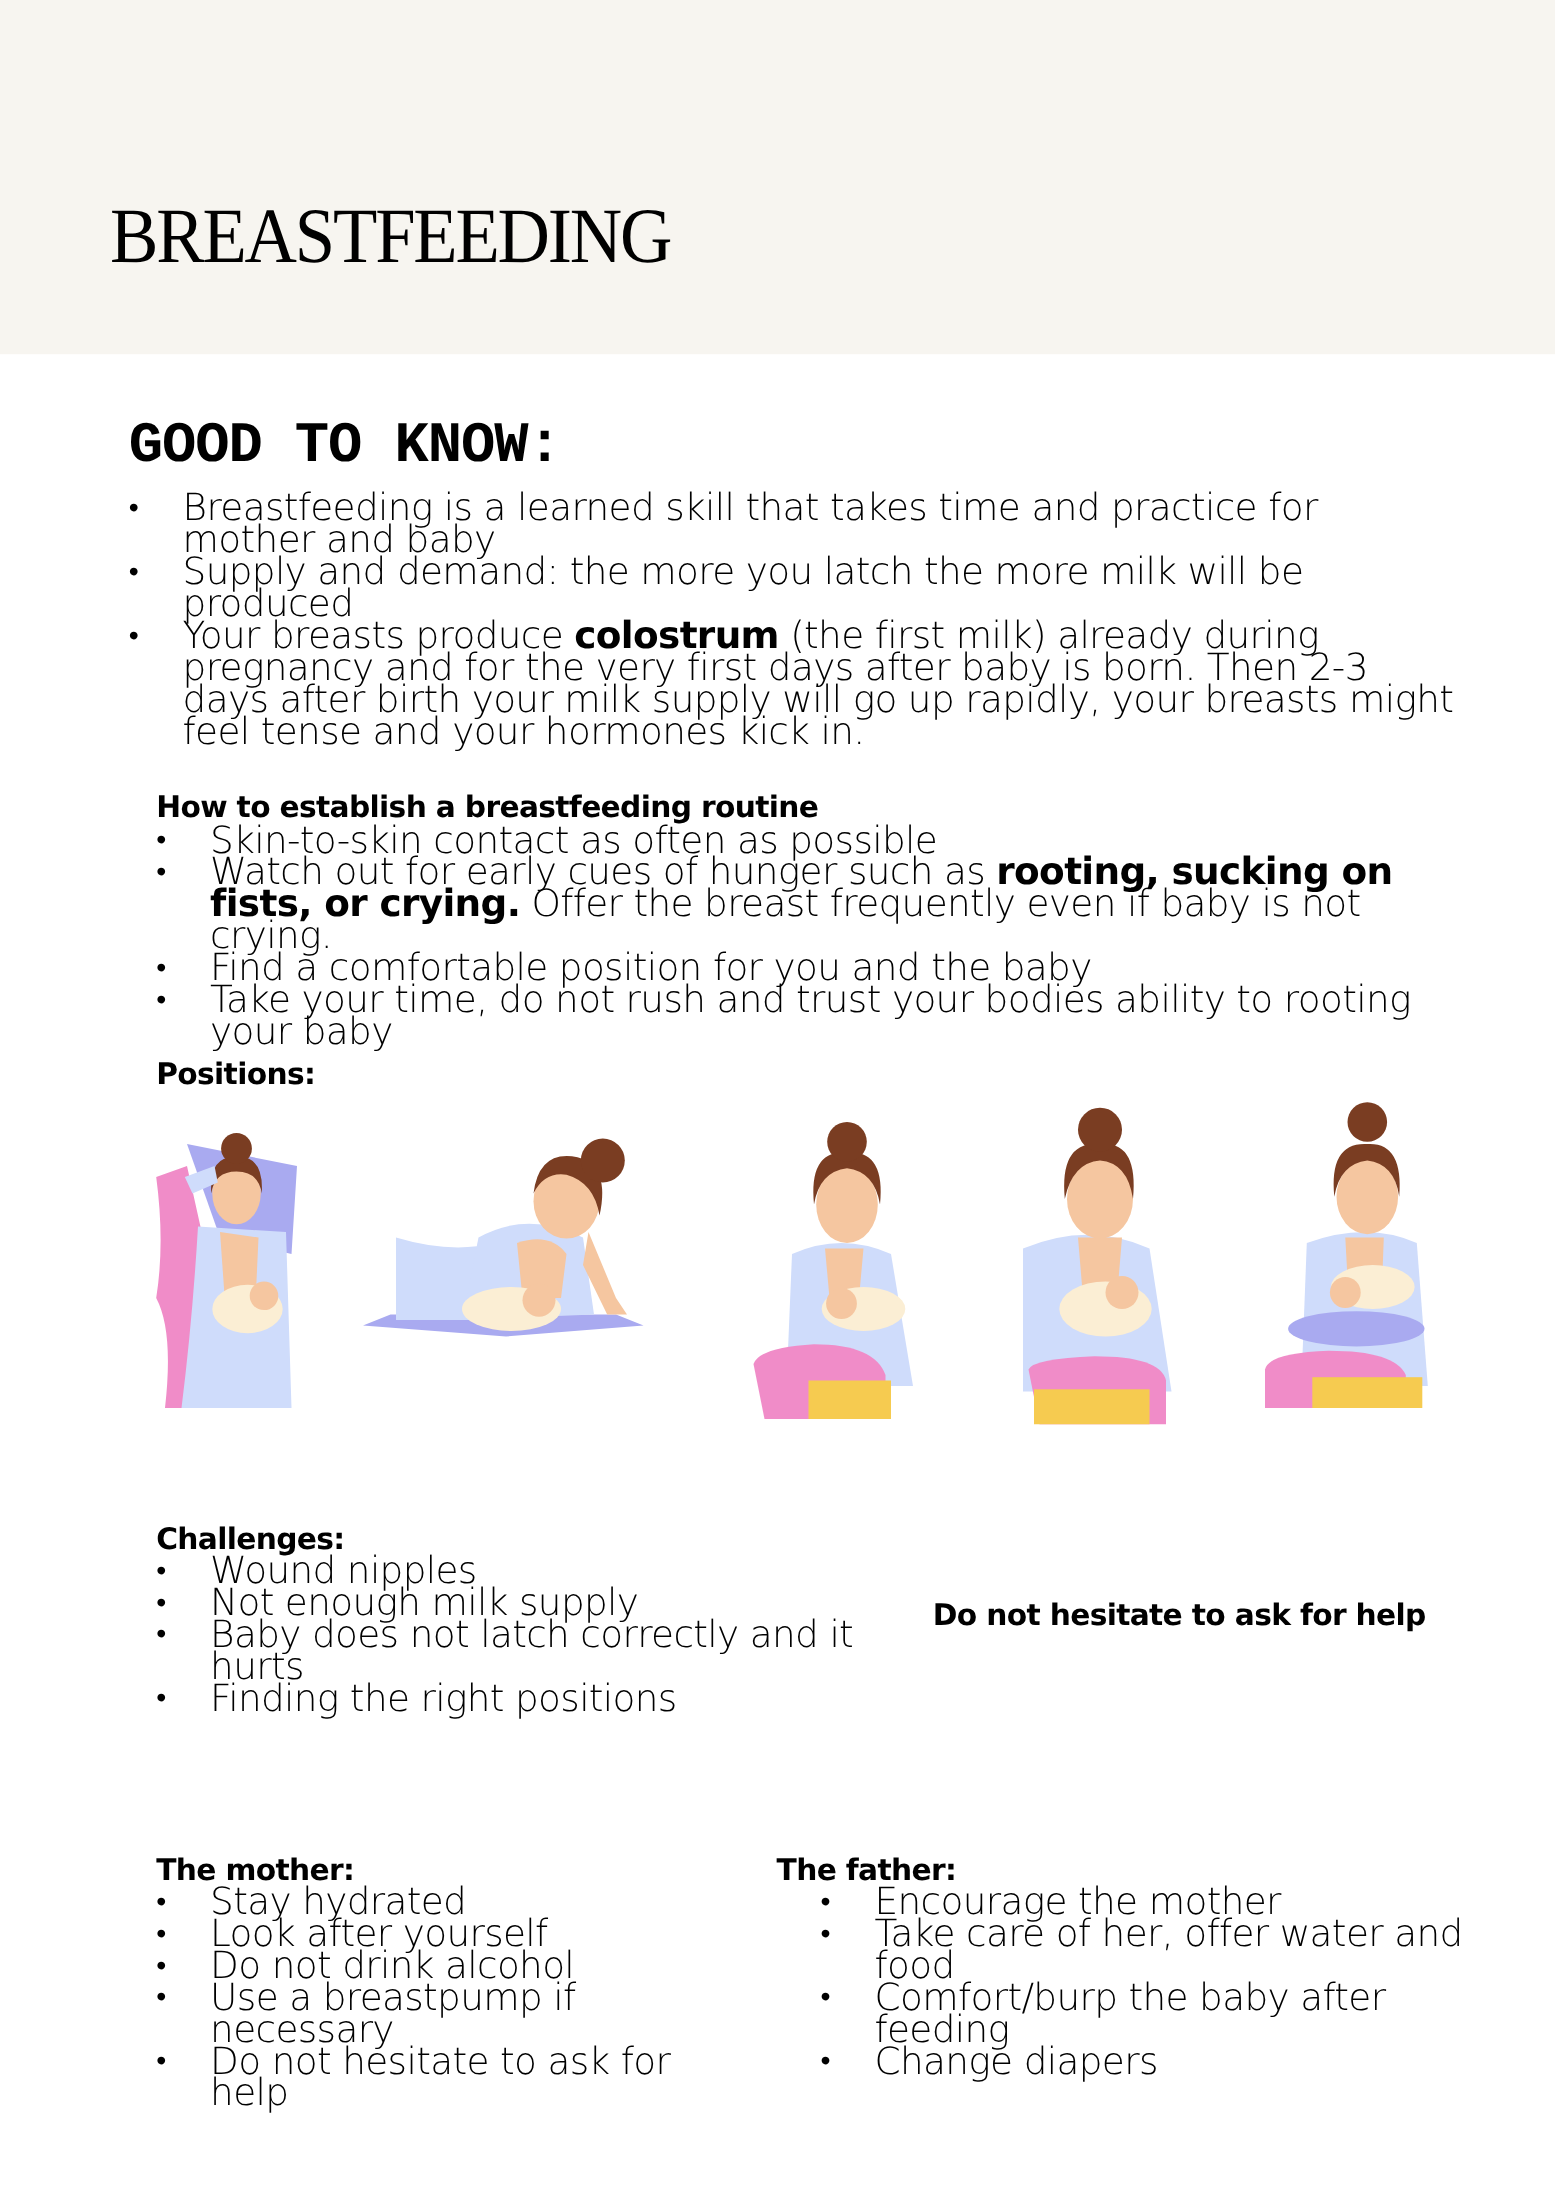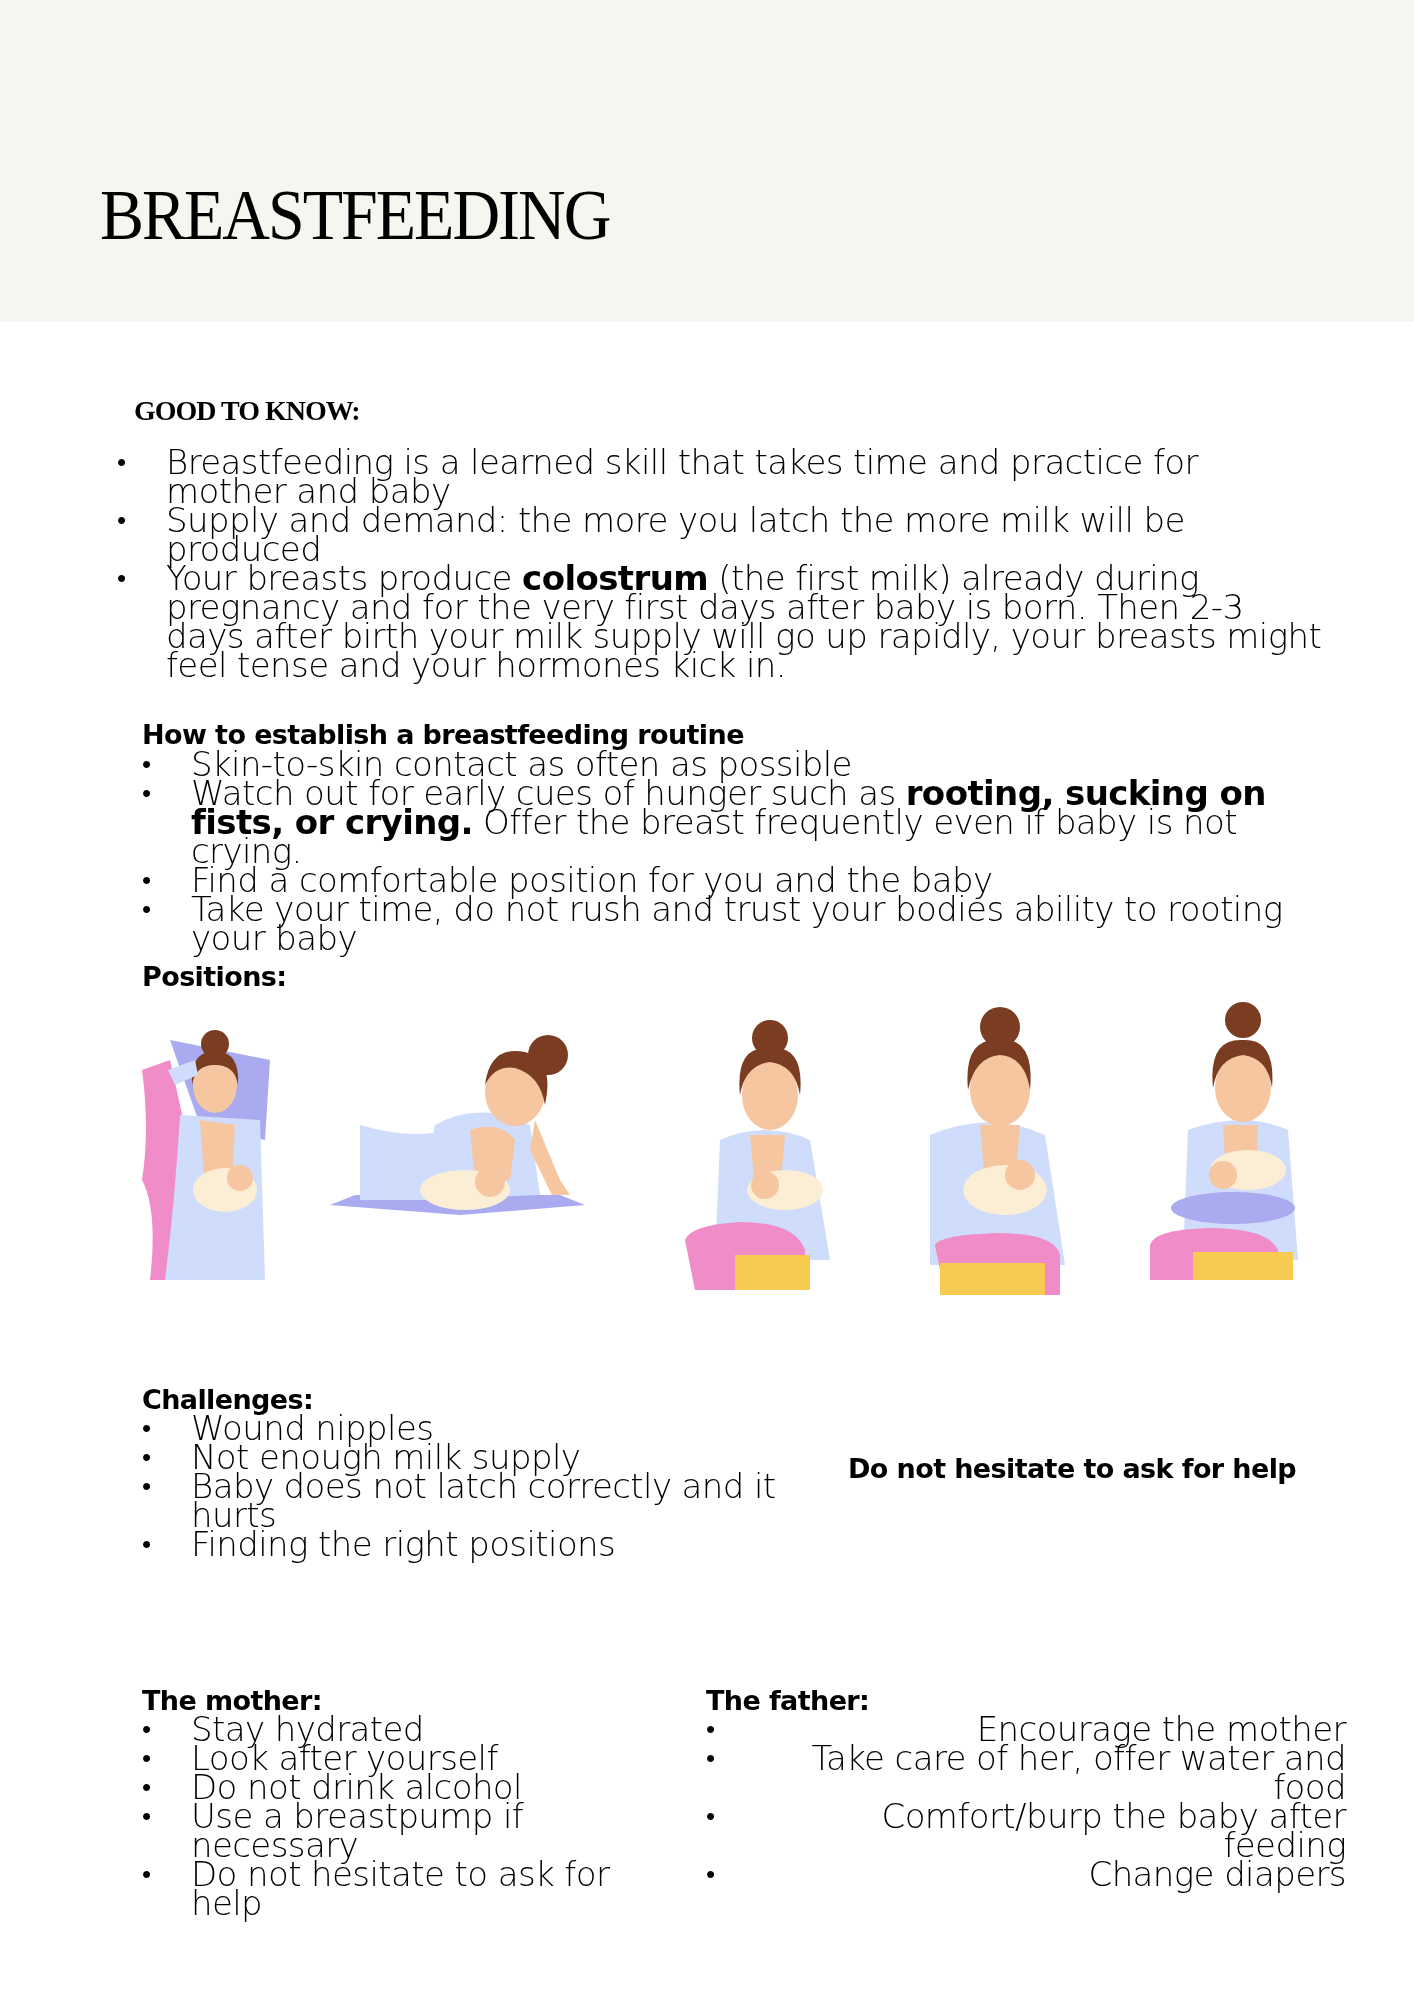--- a/index.html
+++ b/index.html
@@ -12,21 +12,21 @@
     background: #f7f5f0;
   }
   .page-title {
     position: absolute; left: 100px; top: 180px;
     font-family: "Liberation Serif", serif; font-size: 66px; font-weight: normal;
     letter-spacing: -2px; transform: scaleY(1.08); transform-origin: left top;
     margin: 0; line-height: 1;
   }
   .section-heading-serif {
     position: absolute; left: 117px; top: 380px;
-    font-family: Liberation Serif, serif; font-size: 28px; margin: 17px; line-height: 1;
+    font-family: Liberation Mono, monospace; font-size: 52px; margin: 0; line-height: 1;
     letter-spacing: -1px;
   }
   .blist { position: absolute; margin: 0; padding: 0; list-style: none; }
   .blist li {
     position: relative; padding-left: 49px; font-size: 34px; line-height: 29px;
     font-family: "DejaVu Sans", sans-serif; font-weight: 300; letter-spacing: -0.6px;
   }
   .blist li::before {
     content: "\2022"; position: absolute; left: 0; top: 0; font-size: 26px;
   }
@@ -135,18 +135,18 @@
 <h3 class="bold-head" style="left:142px; top:1686px;">The mother:</h3>
 <ul class="blist" style="left:142px; top:1715px; width:540px;">
   <li>Stay hydrated</li>
   <li>Look after yourself</li>
   <li>Do not drink alcohol</li>
   <li>Use a breastpump if necessary</li>
   <li>Do not hesitate to ask for help</li>
 </ul>
 
 <h3 class="bold-head" style="left:706px; top:1686px;">The father:</h3>
-<ul class="blist" style="left:706px; top:1715px; width:640px;text-align:right;">
+<ul class="blist" style="left:746px; top:1715px; width:640px;">
   <li>Encourage the mother</li>
   <li>Take care of her, offer water and food</li>
   <li>Comfort/burp the baby after feeding</li>
   <li>Change diapers</li>
 </ul>
 
 </body></html>

